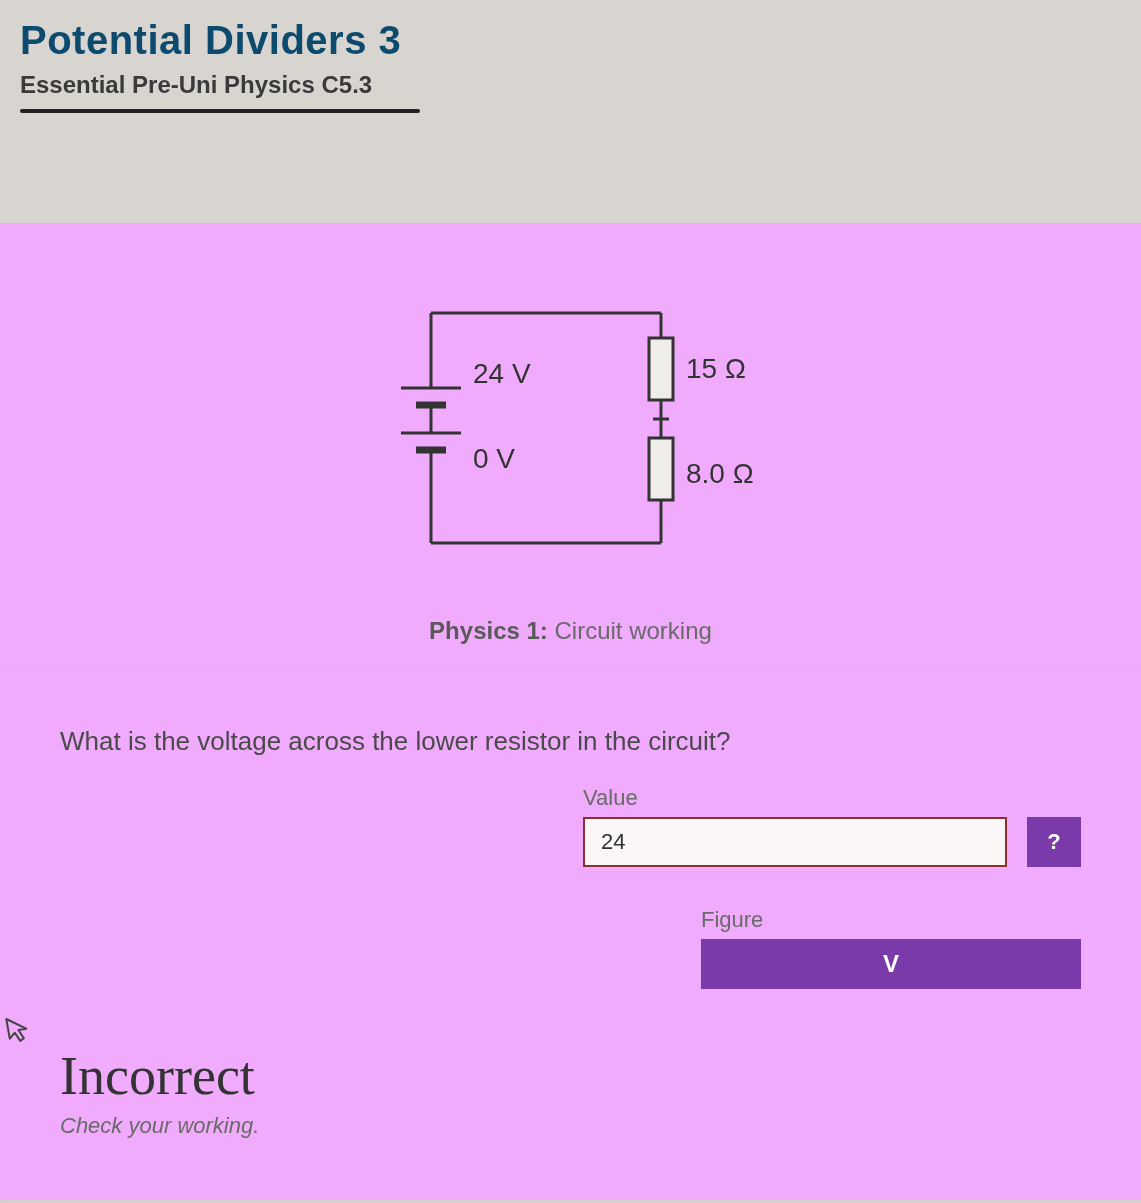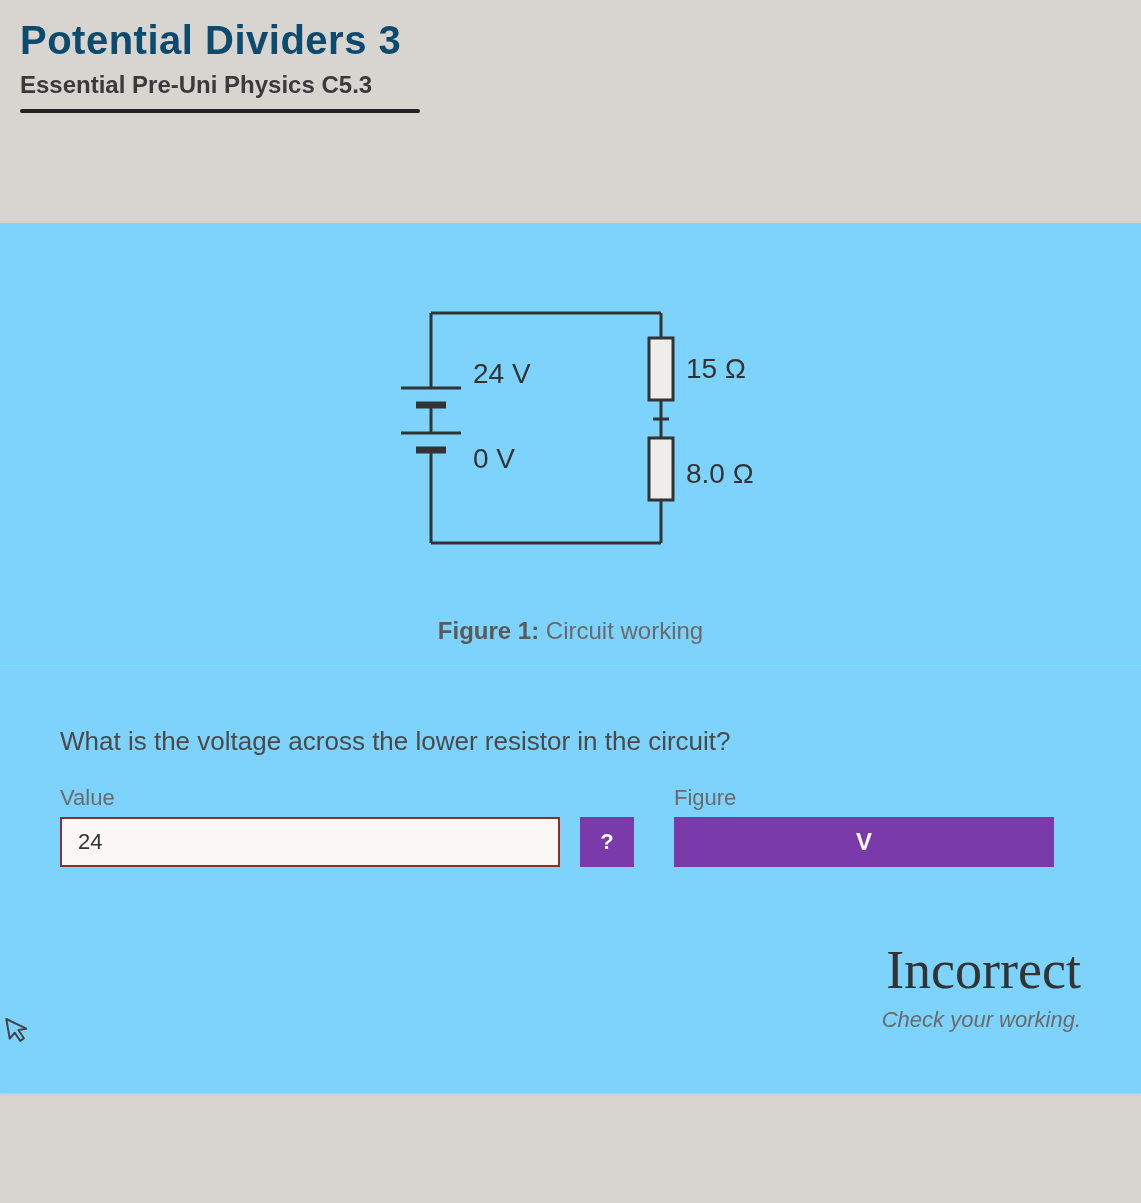--- a/index.html
+++ b/index.html
@@ -29,21 +29,21 @@
       cursor: pointer;
     }
     .subtitle-underline {
       height: 4px;
       background: #222;
       width: 400px;
       margin-top: 10px;
       border-radius: 2px;
     }
     .content-card {
-      background: #7dd3fc;
+      background: #f0abfc;
       margin: 110px 0 0 0;
       padding: 40px 60px 60px 60px;
       box-shadow: 0 1px 3px rgba(0,0,0,0.08);
     }
     .figure-wrap {
       text-align: center;
       padding: 20px 0 10px 0;
     }
     .circuit-svg {
       display: inline-block;
@@ -64,34 +64,35 @@
     }
     .question-text {
       font-size: 26px;
       color: #4a4a4a;
       margin-bottom: 28px;
     }
     .answer-row {
       display: flex;
       align-items: flex-end;
       gap: 40px;
+      flex-direction: column;
     }
     .value-group { flex: 0 0 auto; }
     .units-group { flex: 0 0 auto; }
     .field-label {
       font-size: 22px;
       color: #6a6a6a;
       margin-bottom: 6px;
     }
     .value-input-wrap {
       display: flex;
       align-items: stretch;
     }
     .value-input {
-      width: 500px;
+      width: 424px;
       height: 50px;
       border: 2px solid #8b2f2f;
       background: #fbf7f7;
       font-size: 22px;
       color: #333;
       padding: 0 16px;
       outline: none;
     }
     .help-btn {
       width: 54px;
@@ -109,22 +110,22 @@
       height: 50px;
       background: #7a3aa9;
       color: #fff;
       border: none;
       font-size: 24px;
       font-weight: 700;
       cursor: pointer;
       text-align: center;
     }
     .feedback-block {
-      text-align: right;
-      margin-top: 72px;
+      text-align: left;
+      margin-top: 56px;
     }
     .incorrect-text {
       font-family: "Comic Sans MS", "Segoe Script", cursive;
       font-size: 54px;
       color: #333;
       font-weight: 400;
     }
     .check-working {
       font-size: 22px;
       color: #6a6a6a;
@@ -188,21 +189,21 @@
       <g font-family="Arial" font-size="28" fill="#333">
         <text x="112" y="100">24 V</text>
         <text x="112" y="185">0 V</text>
         <text x="325" y="95">15 Ω</text>
         <text x="325" y="200">8.0 Ω</text>
       </g>
     </svg>
   </div>
 
   <div class="figure-caption">
-    <span class="fig-label">Figure 1:</span><span> Circuit working</span>
+    <span class="fig-label">Physics 1:</span><span> Circuit working</span>
   </div>
 
   <hr class="divider">
 
   <div class="question-text">What is the voltage across the lower resistor in the circuit?</div>
 
   <div class="answer-row">
     <div class="value-group">
       <div class="field-label">Value</div>
       <div class="value-input-wrap">

